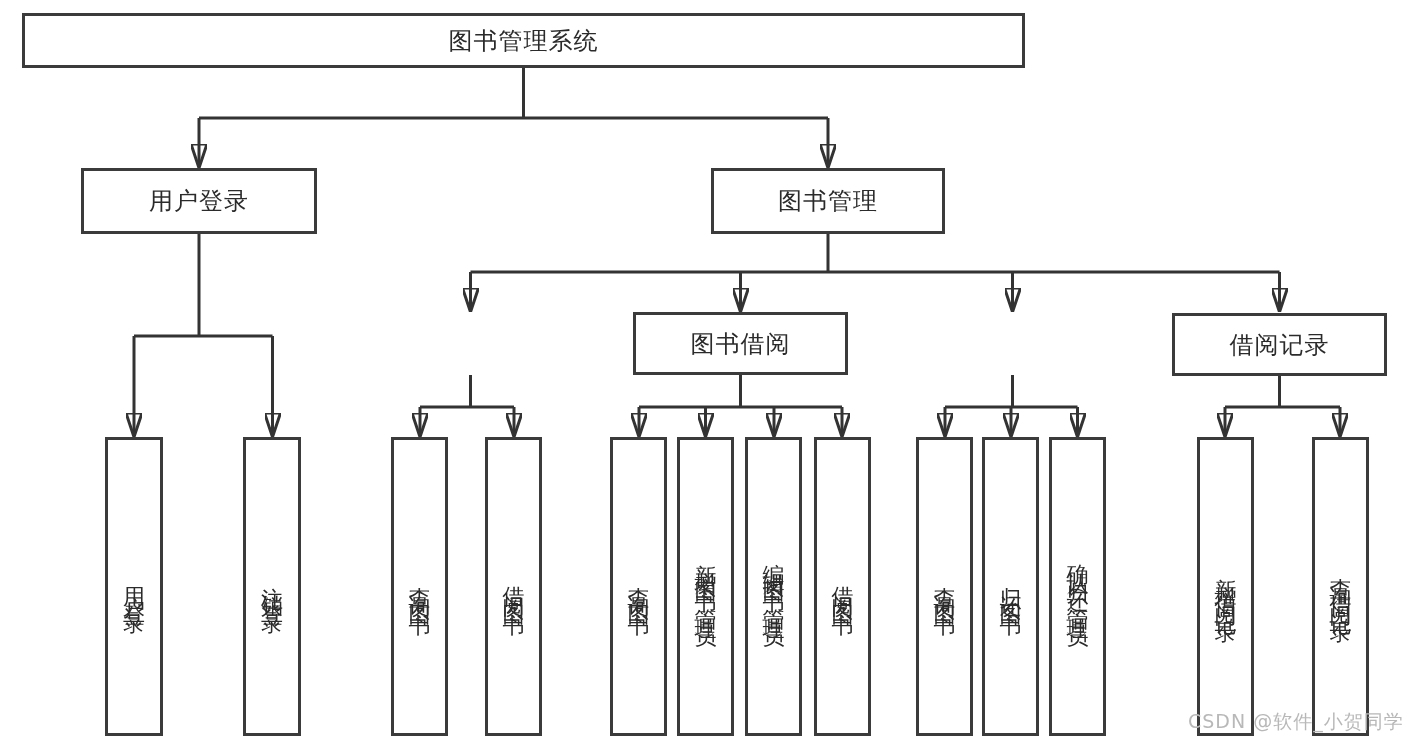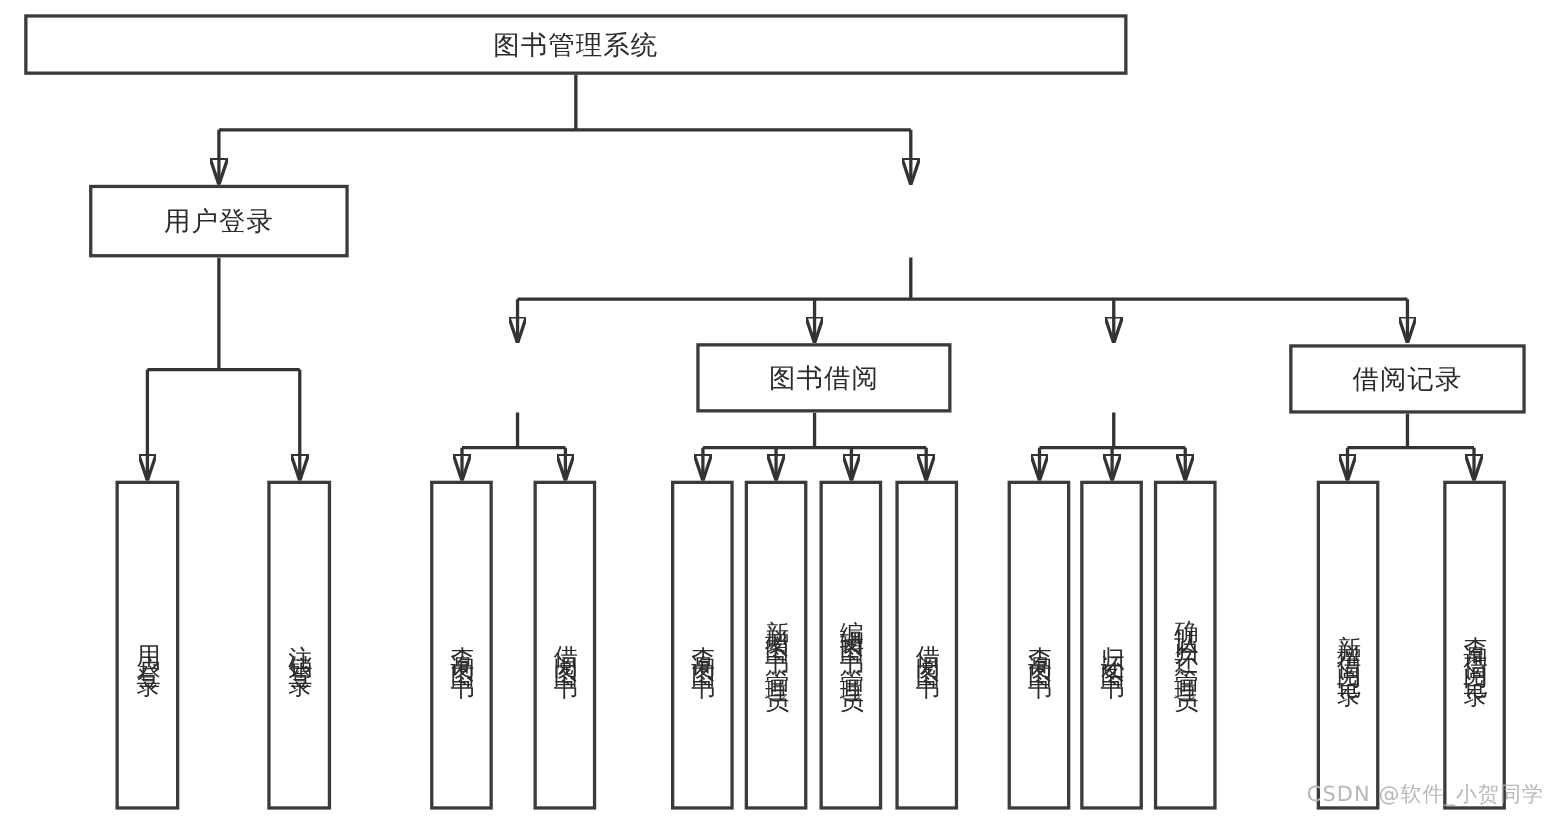--- a/index.html
+++ b/index.html
@@ -71,22 +71,25 @@
     <line x1="1340" y1="407" x2="1340" y2="435" marker-end="url(#arw)"></line>
   </svg>
 
   <div class="box hbox" style="left:22px;top:13px;width:1003px;height:55px">
     <span>图书管理系统</span>
   </div>
 
   <div class="box hbox" style="left:81px;top:168px;width:236px;height:66px">
     <span>用户登录</span>
   </div>
+  <div class="box hbox" style="left:711px;top:168px;width:234px;height:66px">
+    <span>图书管理</span>
+  </div>
 
-  <div class="box hbox" style="left:633px;top:312px;width:232px;height:63px">
+  <div class="box hbox" style="left:633px;top:312px;width:215px;height:63px">
     <span>图书借阅</span>
   </div>
   <div class="box hbox" style="left:1172px;top:313px;width:215px;height:63px">
     <span>借阅记录</span>
   </div>
 
   <div class="box vbox" style="left:105px;top:437px;width:58px;height:299px">
     <span class="vlbl">用户登录</span>
   </div>
   <div class="box vbox" style="left:243px;top:437px;width:58px;height:299px">

